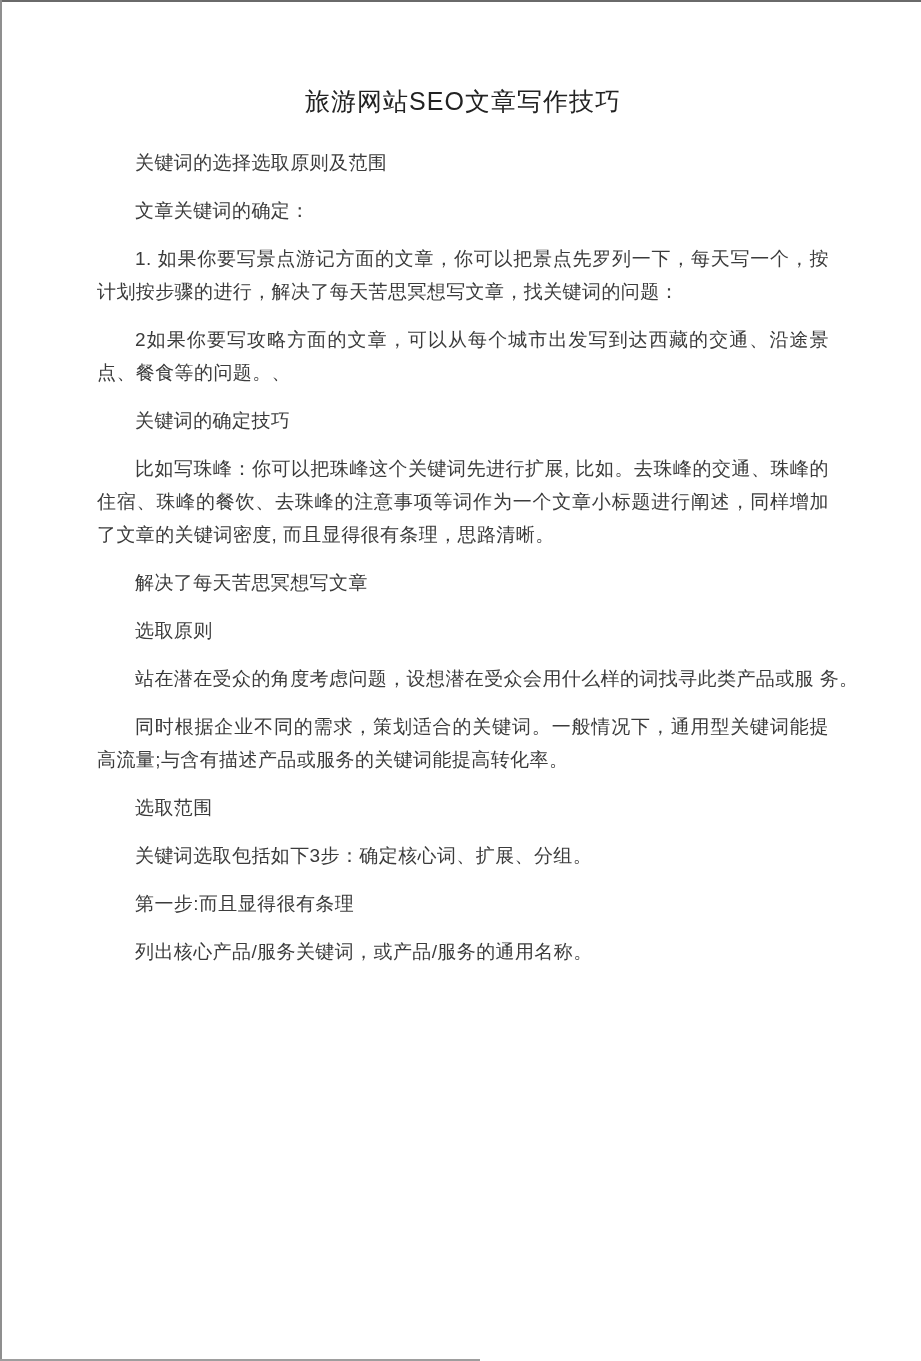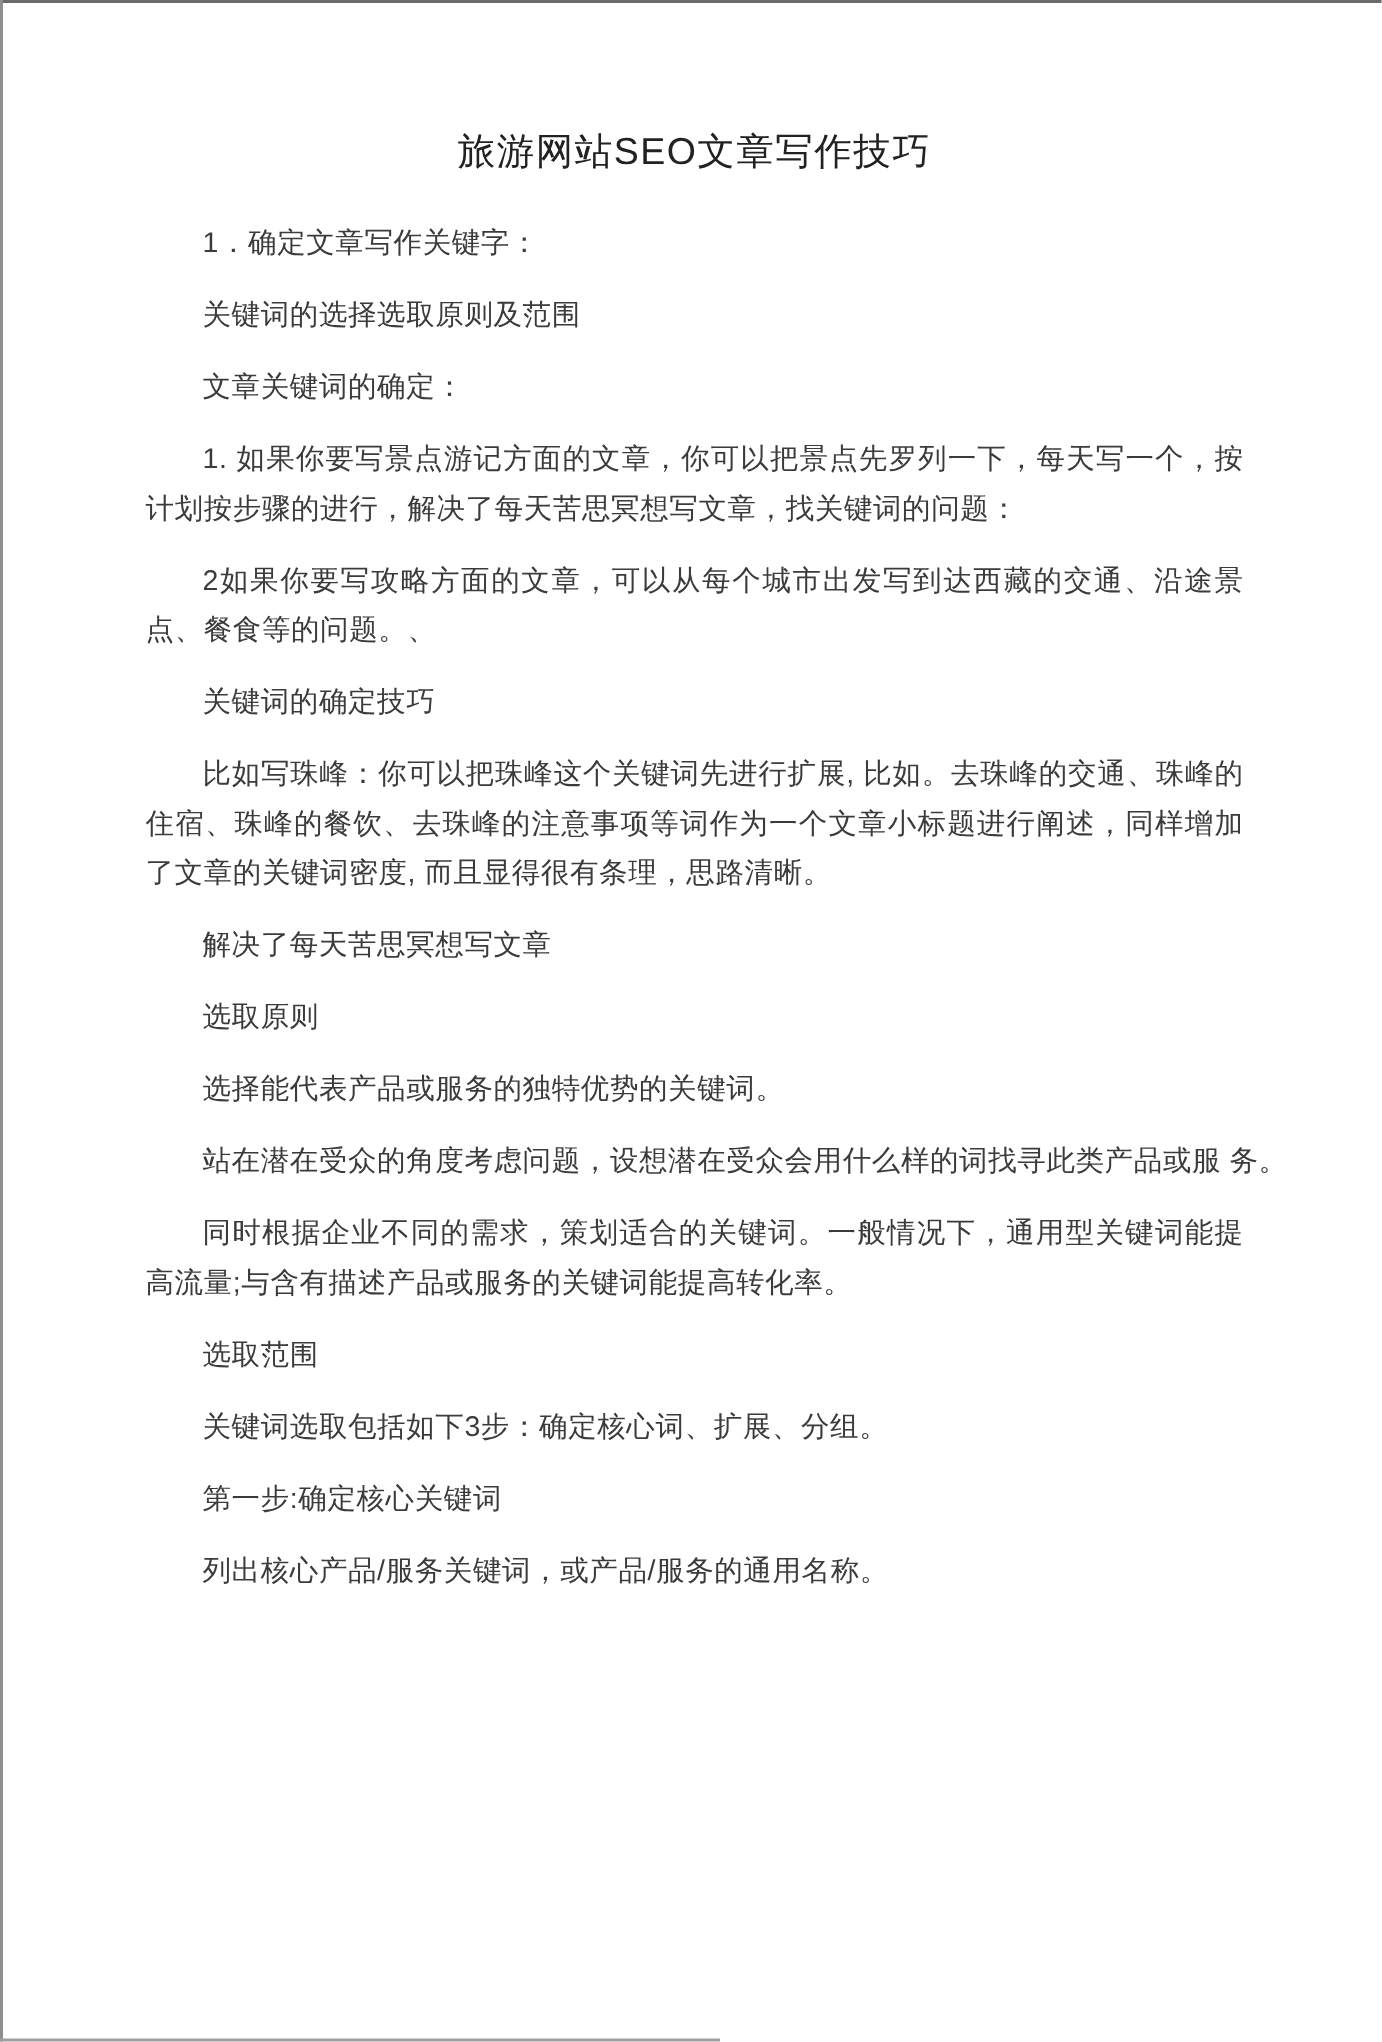--- a/index.html
+++ b/index.html
@@ -70,31 +70,29 @@
 <body>
 
 <div class="page">
   <div class="edge-top"></div>
   <div class="edge-left"></div>
   <div class="edge-bottom"></div>
 
   <div class="content">
     <h1 class="doc-title">旅游网站SEO文章写作技巧</h1>
     <div id="paragraphs">
-        <p class="para">1．确定文章写作关键字：</p>
         <p class="para">关键词的选择选取原则及范围</p>
         <p class="para">文章关键词的确定：</p>
         <p class="para">1. 如果你要写景点游记方面的文章，你可以把景点先罗列一下，每天写一个，按计划按步骤的进行，解决了每天苦思冥想写文章，找关键词的问题：</p>
         <p class="para">2如果你要写攻略方面的文章，可以从每个城市出发写到达西藏的交通、沿途景点、餐食等的问题。、</p>
         <p class="para">关键词的确定技巧</p>
         <p class="para">比如写珠峰：你可以把珠峰这个关键词先进行扩展, 比如。去珠峰的交通、珠峰的住宿、珠峰的餐饮、去珠峰的注意事项等词作为一个文章小标题进行阐述，同样增加了文章的关键词密度, 而且显得很有条理，思路清晰。</p>
         <p class="para">解决了每天苦思冥想写文章</p>
         <p class="para">选取原则</p>
-        <p class="para">选择能代表产品或服务的独特优势的关键词。</p>
         <p class="para nowrap">站在潜在受众的角度考虑问题，设想潜在受众会用什么样的词找寻此类产品或服 务。</p>
         <p class="para">同时根据企业不同的需求，策划适合的关键词。一般情况下，通用型关键词能提高流量;与含有描述产品或服务的关键词能提高转化率。</p>
         <p class="para">选取范围</p>
         <p class="para">关键词选取包括如下3步：确定核心词、扩展、分组。</p>
-        <p class="para">第一步:确定核心关键词</p>
+        <p class="para">第一步:而且显得很有条理</p>
         <p class="para">列出核心产品/服务关键词，或产品/服务的通用名称。</p>
       </div>
   </div>
 </div>
 
 </body></html>

